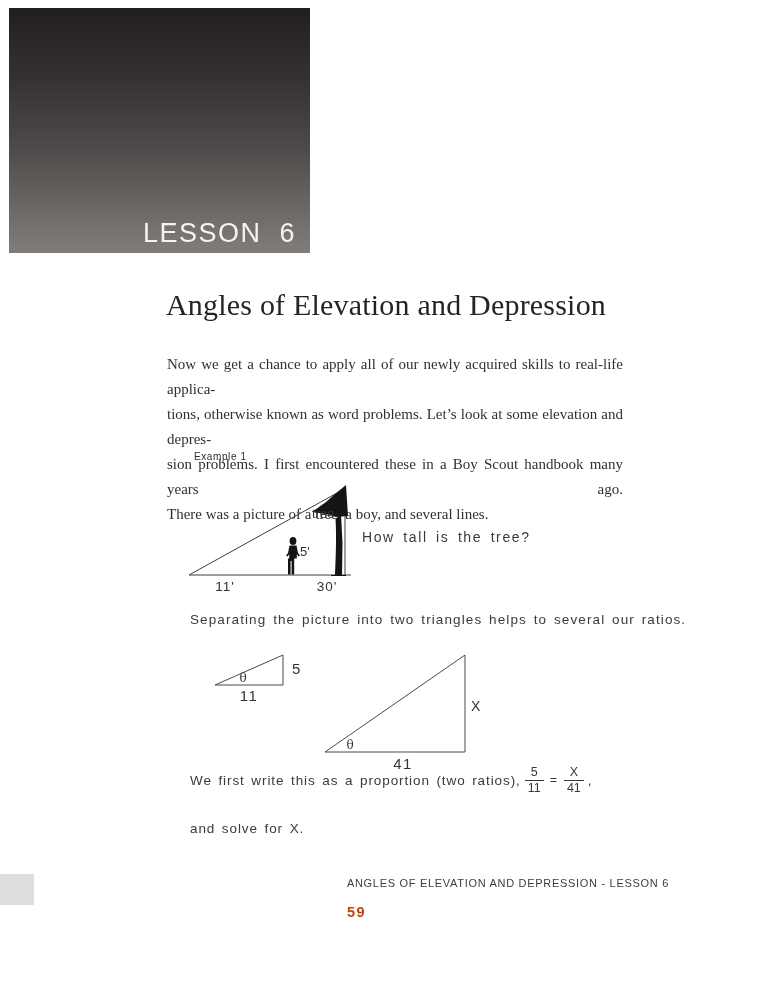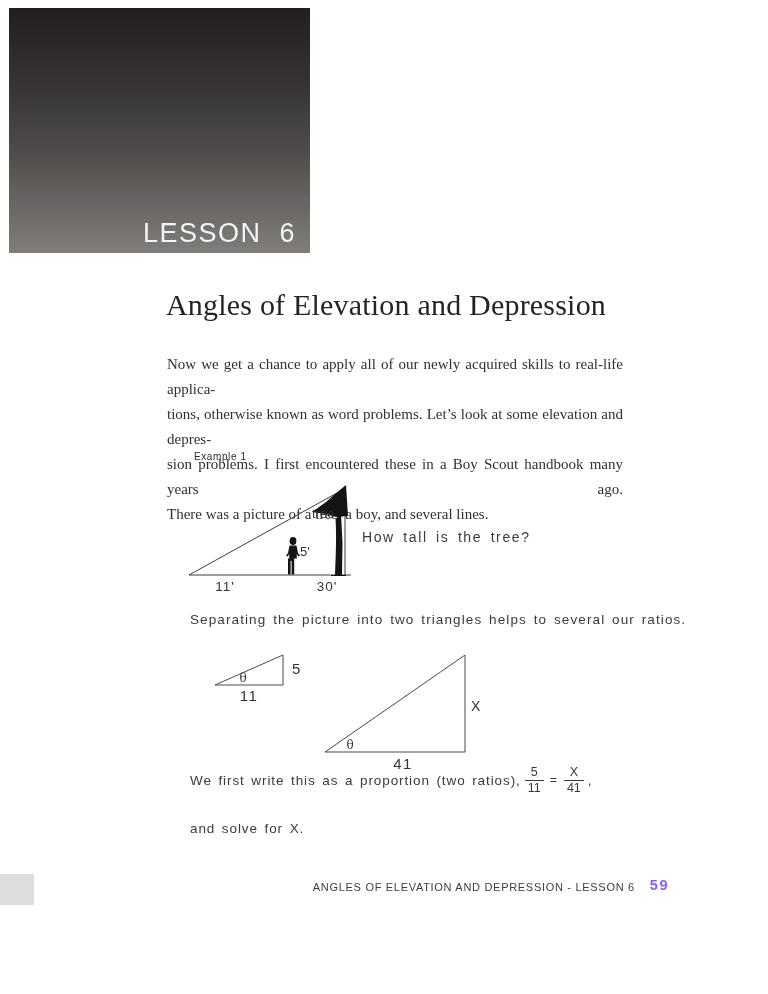--- a/index.html
+++ b/index.html
@@ -57,24 +57,24 @@
   }
   .frac .num{padding:0 3px;}
   .frac .den{border-top:1.2px solid #3a3a3a;padding:0 3px;}
   .eq{margin:0 2px;font-size:12.5px;}
   .proportion-line2{
     position:absolute;left:190px;top:797px;font-size:13.5px;letter-spacing:0.9px;
     word-spacing:2px;color:#3a3a3a;margin-top:24px;
   }
   
   .footer{
-    position:absolute;right:99px;top:877px;display:flex;align-items:flex-end;gap:15px;
+    position:absolute;right:99px;top:877px;display:flex;align-items:flex-start;gap:15px;flex-direction:column;
   }
   .running-head{font-size:11px;letter-spacing:0.7px;color:#3d3d3d;}
-  .page-number{font-size:14.5px;font-weight:700;letter-spacing:1.5px;color:#8b5cf6;}
+  .page-number{font-size:14.5px;font-weight:700;letter-spacing:1.5px;color:#c2410c;}
   .edge-tab{
     position:absolute;left:0;top:874px;width:34px;height:31px;background:#dedede;
   }
 </style>
 </head>
 <body>
 
 <div id="page">
 
   <div class="banner">

